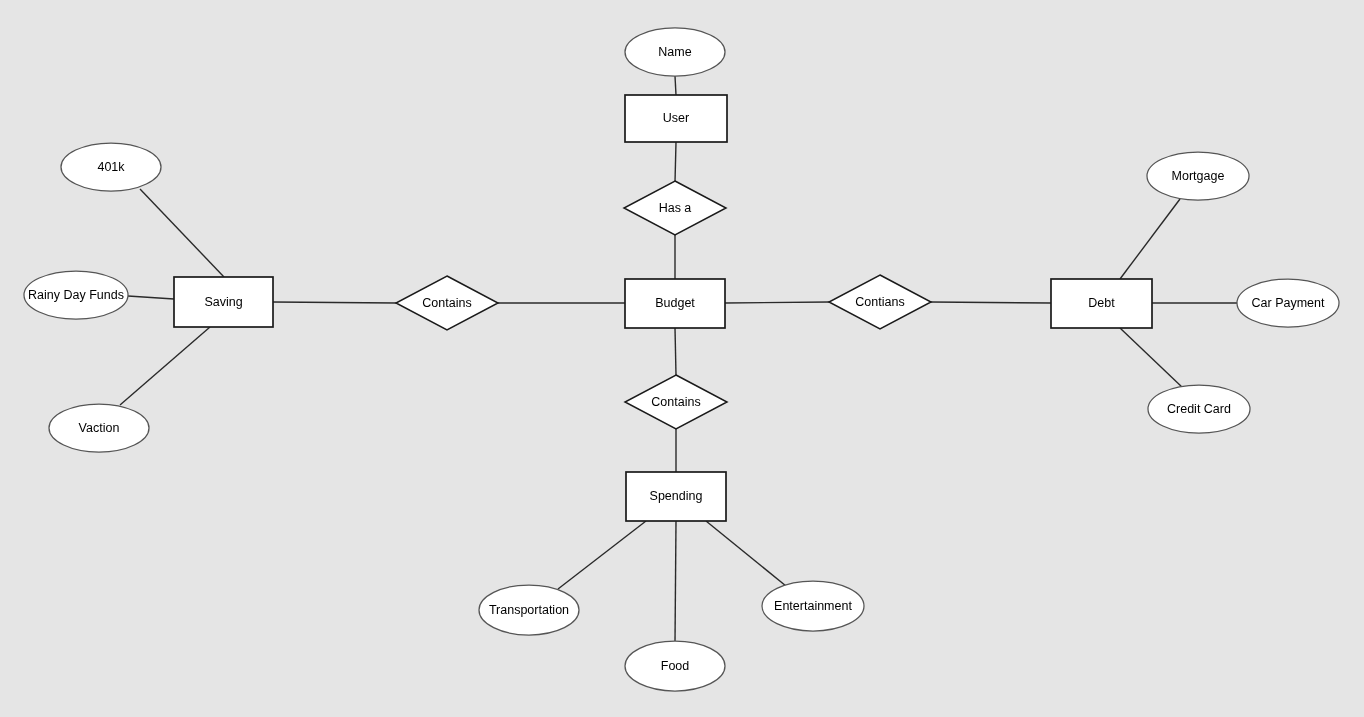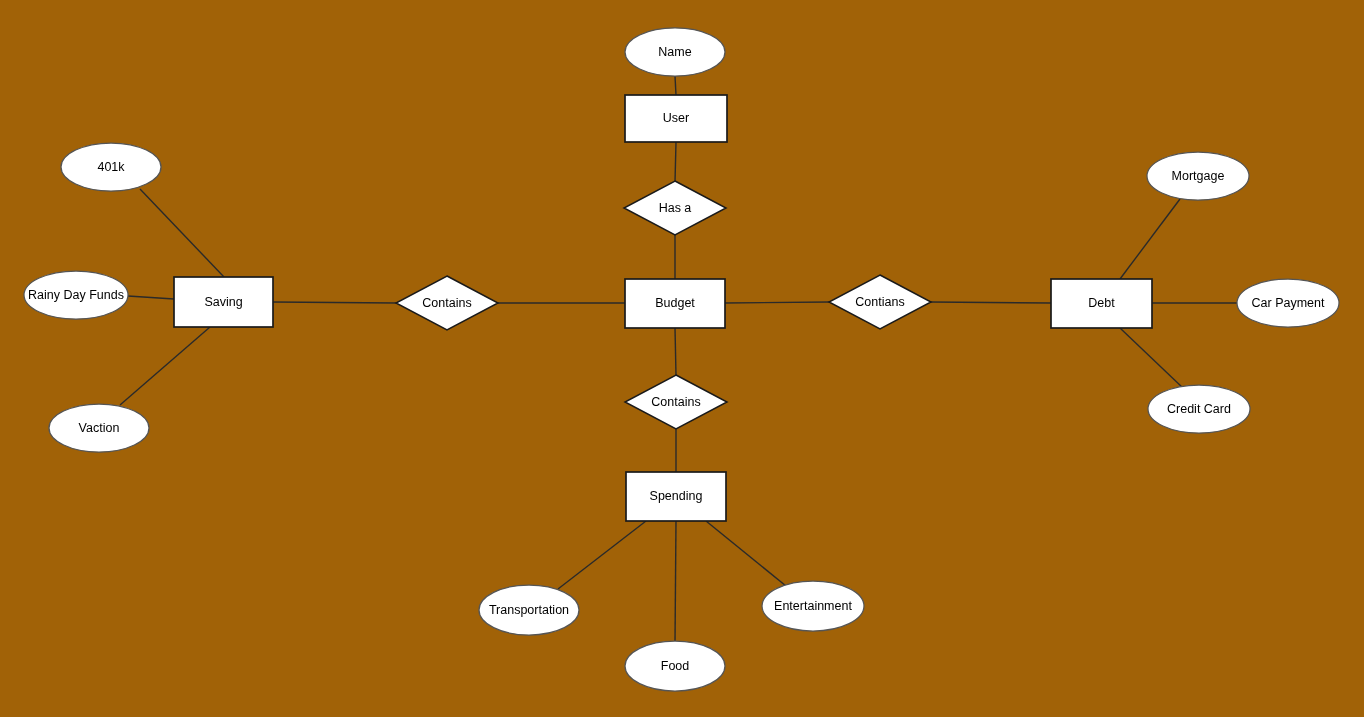--- a/index.html
+++ b/index.html
@@ -8,21 +8,21 @@
     padding: 0;
     background: #ffffff;
   }
   body {
     font-family: "Liberation Sans", sans-serif;
   }
   #canvas {
     position: relative;
     width: 1364px;
     height: 717px;
-    background: #a16207;
+    background: #e5e5e5;
     overflow: hidden;
   }
   #diagram-svg {
     position: absolute;
     left: 0;
     top: 0;
     width: 1364px;
     height: 717px;
     display: block;
   }

